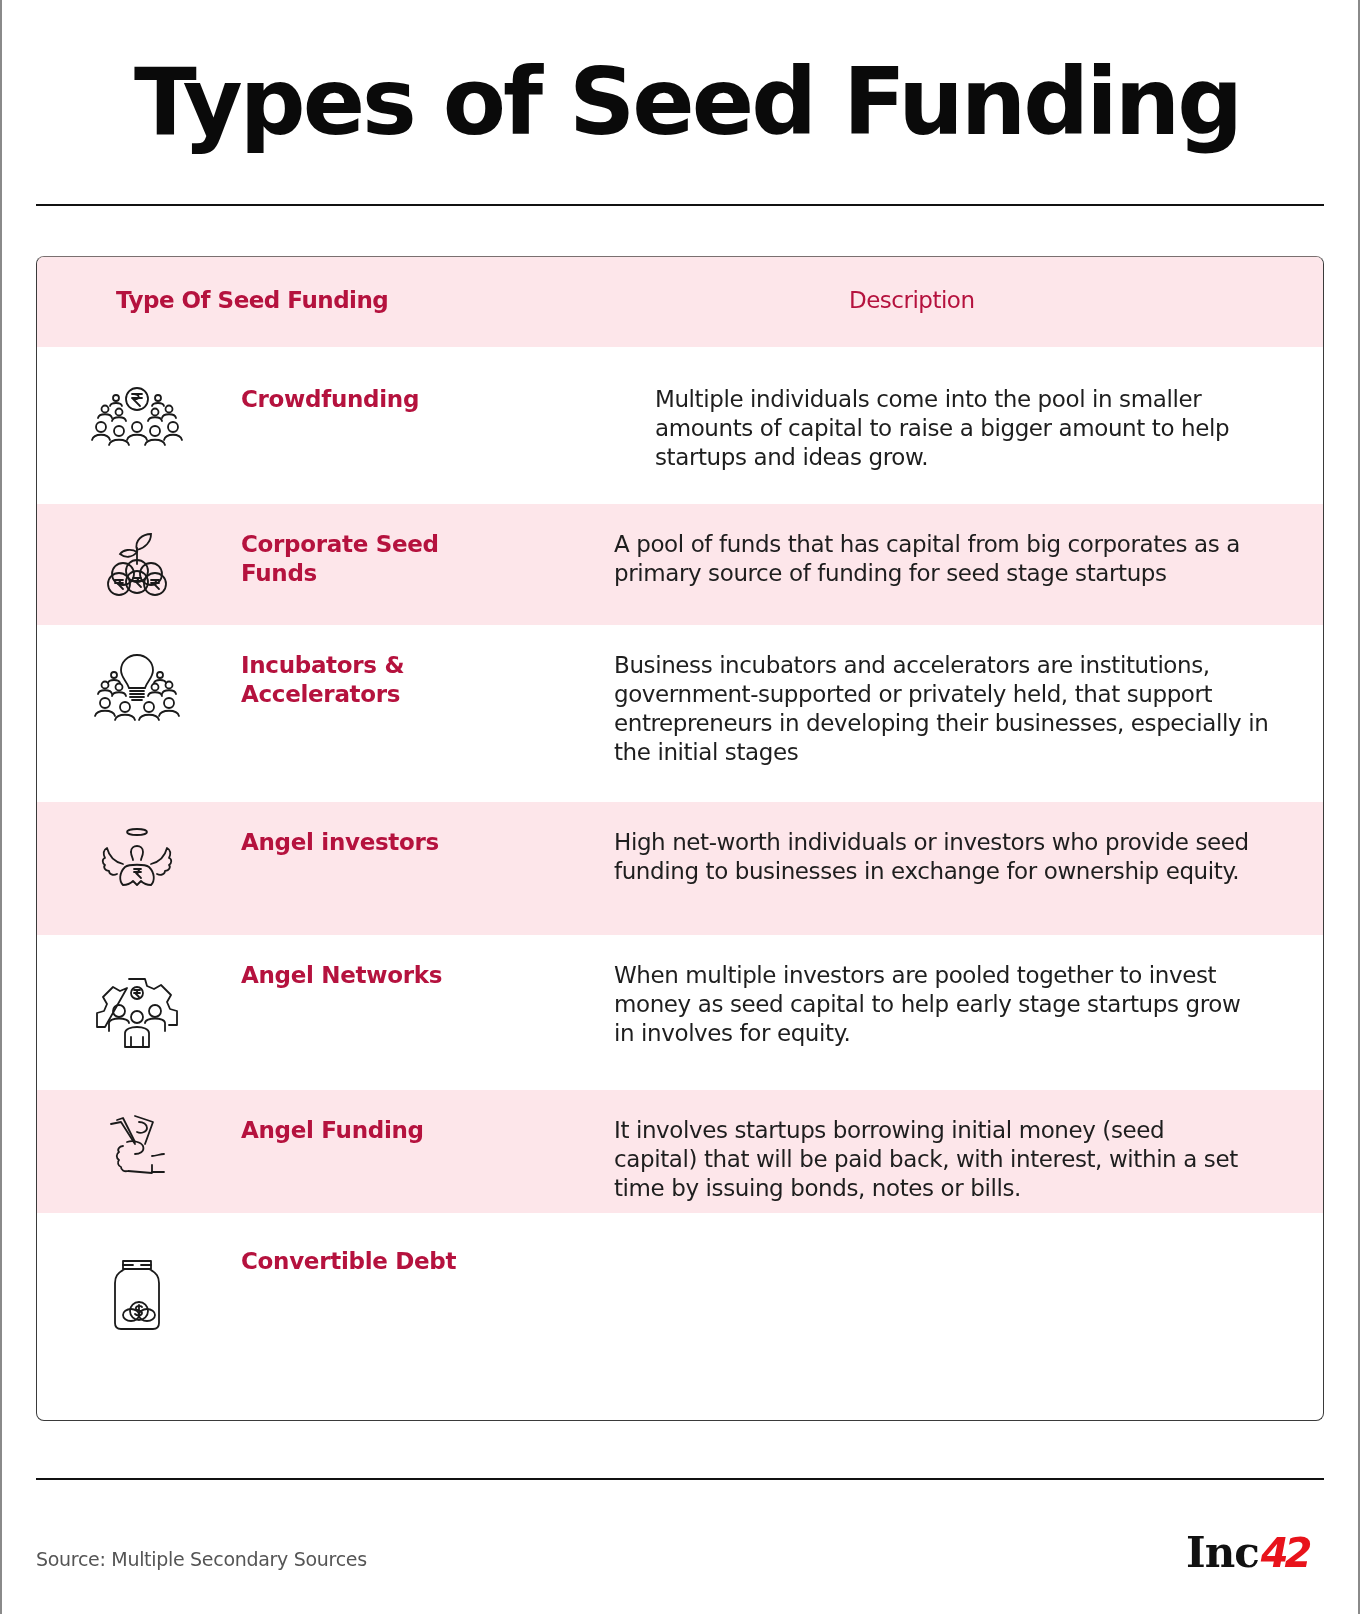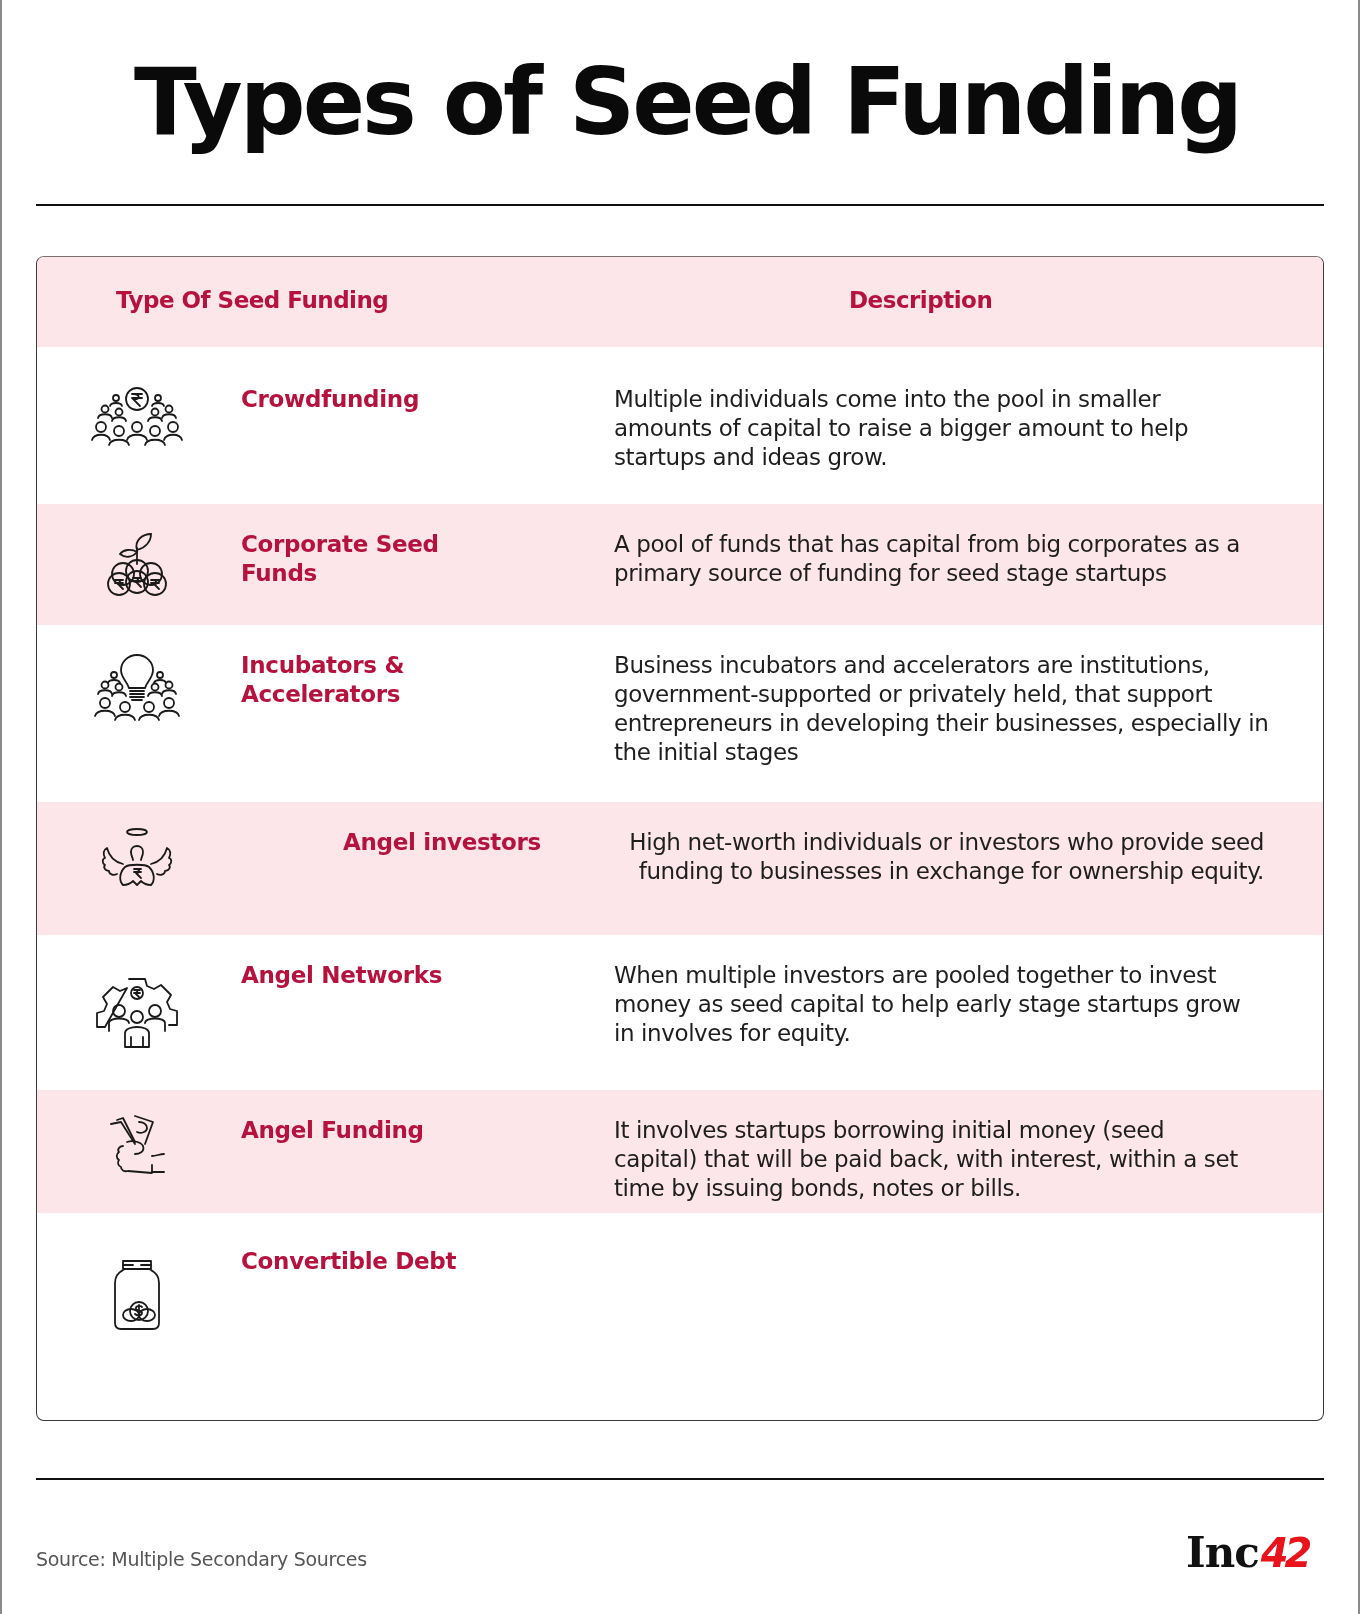--- a/index.html
+++ b/index.html
@@ -48,21 +48,21 @@
       background: #fde6ea;
       position: relative;
     }
     .thead .h1 {
       position: absolute; left: 79px; top: 30px;
       font-weight: 700; font-size: 23px; color: #b5123e;
       letter-spacing: -0.5px;
     }
     .thead .h2 {
       position: absolute; left: 812px; top: 30px;
-      font-weight: 700; font-size: 23px; color: #b5123e;
+      font-weight: 400; font-size: 23px; color: #b5123e;
       letter-spacing: -0.5px;
     }
     .row {
       position: absolute;
       left: 0; width: 100%;
     }
     .row.pink { background: #fde6ea; }
     .row .icon {
       position: absolute; left: 50px;
       width: 100px; height: 80px;
@@ -140,21 +140,21 @@
           <path d="M22 60c2-7 18-7 20 0"></path>
         <circle cx="50" cy="42" r="5"></circle>
           <path d="M40 55c2-7 18-7 20 0"></path>
         <circle cx="68" cy="46" r="5"></circle>
           <path d="M58 60c2-7 18-7 20 0"></path>
         <circle cx="86" cy="42" r="5"></circle>
           <path d="M77 55c2-7 16-7 18 0"></path>
       </svg>
     </div>
     <div class="type" style="top:38px;">Crowdfunding</div>
-    <div class="desc" style="top:38px;width:630px;">Multiple individuals come into the pool in smaller amounts of capital to raise a bigger amount to help startups and ideas grow.</div>
+    <div class="desc" style="top:38px;width:630px;margin-left:41px;">Multiple individuals come into the pool in smaller amounts of capital to raise a bigger amount to help startups and ideas grow.</div>
   </div>
 
   <div class="row" style="top:368px;height:177px;">
     <div class="icon" style="top:24px;">
       <svg viewBox="0 0 100 80" fill="none" stroke="#1a1a1a" stroke-width="1.8" stroke-linecap="round">
         <path d="M50 6c-10 0-16 8-16 15c0 8 6 11 8 18h16c2-7 8-10 8-18c0-7-6-15-16-15z"></path>
         <path d="M43 42h14M43 45h14M43 48h14M45 51h10"></path>
         <circle cx="27" cy="26" r="3"></circle>
           <path d="M21 34c1-4 11-4 12 0"></path>
         <circle cx="73" cy="26" r="3"></circle>
@@ -195,21 +195,21 @@
           <circle cx="68" cy="62" r="11"></circle>
         <path d="M28 58h8M28 61h8M30 58c4 0 4 4 1 4l5 5"></path>
         <path d="M46 56h8M46 59h8M48 56c4 0 4 4 1 4l5 5"></path>
         <path d="M64 58h8M64 61h8M66 58c4 0 4 4 1 4l5 5"></path>
       </svg>
     </div>
     <div class="type" style="top:26px;width:200px;">Corporate Seed Funds</div>
     <div class="desc" style="top:26px;">A pool of funds that has capital from big corporates as a primary source of funding for seed stage startups</div>
   </div>
 
-  <div class="row pink" style="top:545px;height:133px;text-align:right;">
+  <div class="row pink" style="top:545px;height:133px;">
     <div class="icon" style="top:20px;">
       <svg viewBox="0 0 100 80" fill="none" stroke="#1a1a1a" stroke-width="1.8" stroke-linecap="round" stroke-linejoin="round">
         <ellipse cx="50" cy="10" rx="10" ry="3"></ellipse>
         <path d="M44 30c0-8 12-8 12 0c0 4-2 6-2 8"></path>
         <path d="M44 30c0 4 2 6 2 8"></path>
         <path d="M38 45c-6 6-6 14 -2 18c4 0 8-2 10-4l4 4l4-4c2 2 6 4 10 4c4-4 4-12-2-18c-4-3-20-3-24 0z"></path>
         <path d="M47 47h7M47 50h7M49 47c4 0 4 4 0 4l5 5"></path>
         <path d="M36 42c-8-2-14-8-16-16c-4 2-4 6-2 10c-3 1-3 5 0 7c-2 2 0 6 4 6c0 3 4 5 8 3"></path>
         <path d="M64 42c8-2 14-8 16-16c4 2 4 6 2 10c3 1 3 5 0 7c2 2 0 6-4 6c0 3-4 5-8 3"></path>
       </svg>

